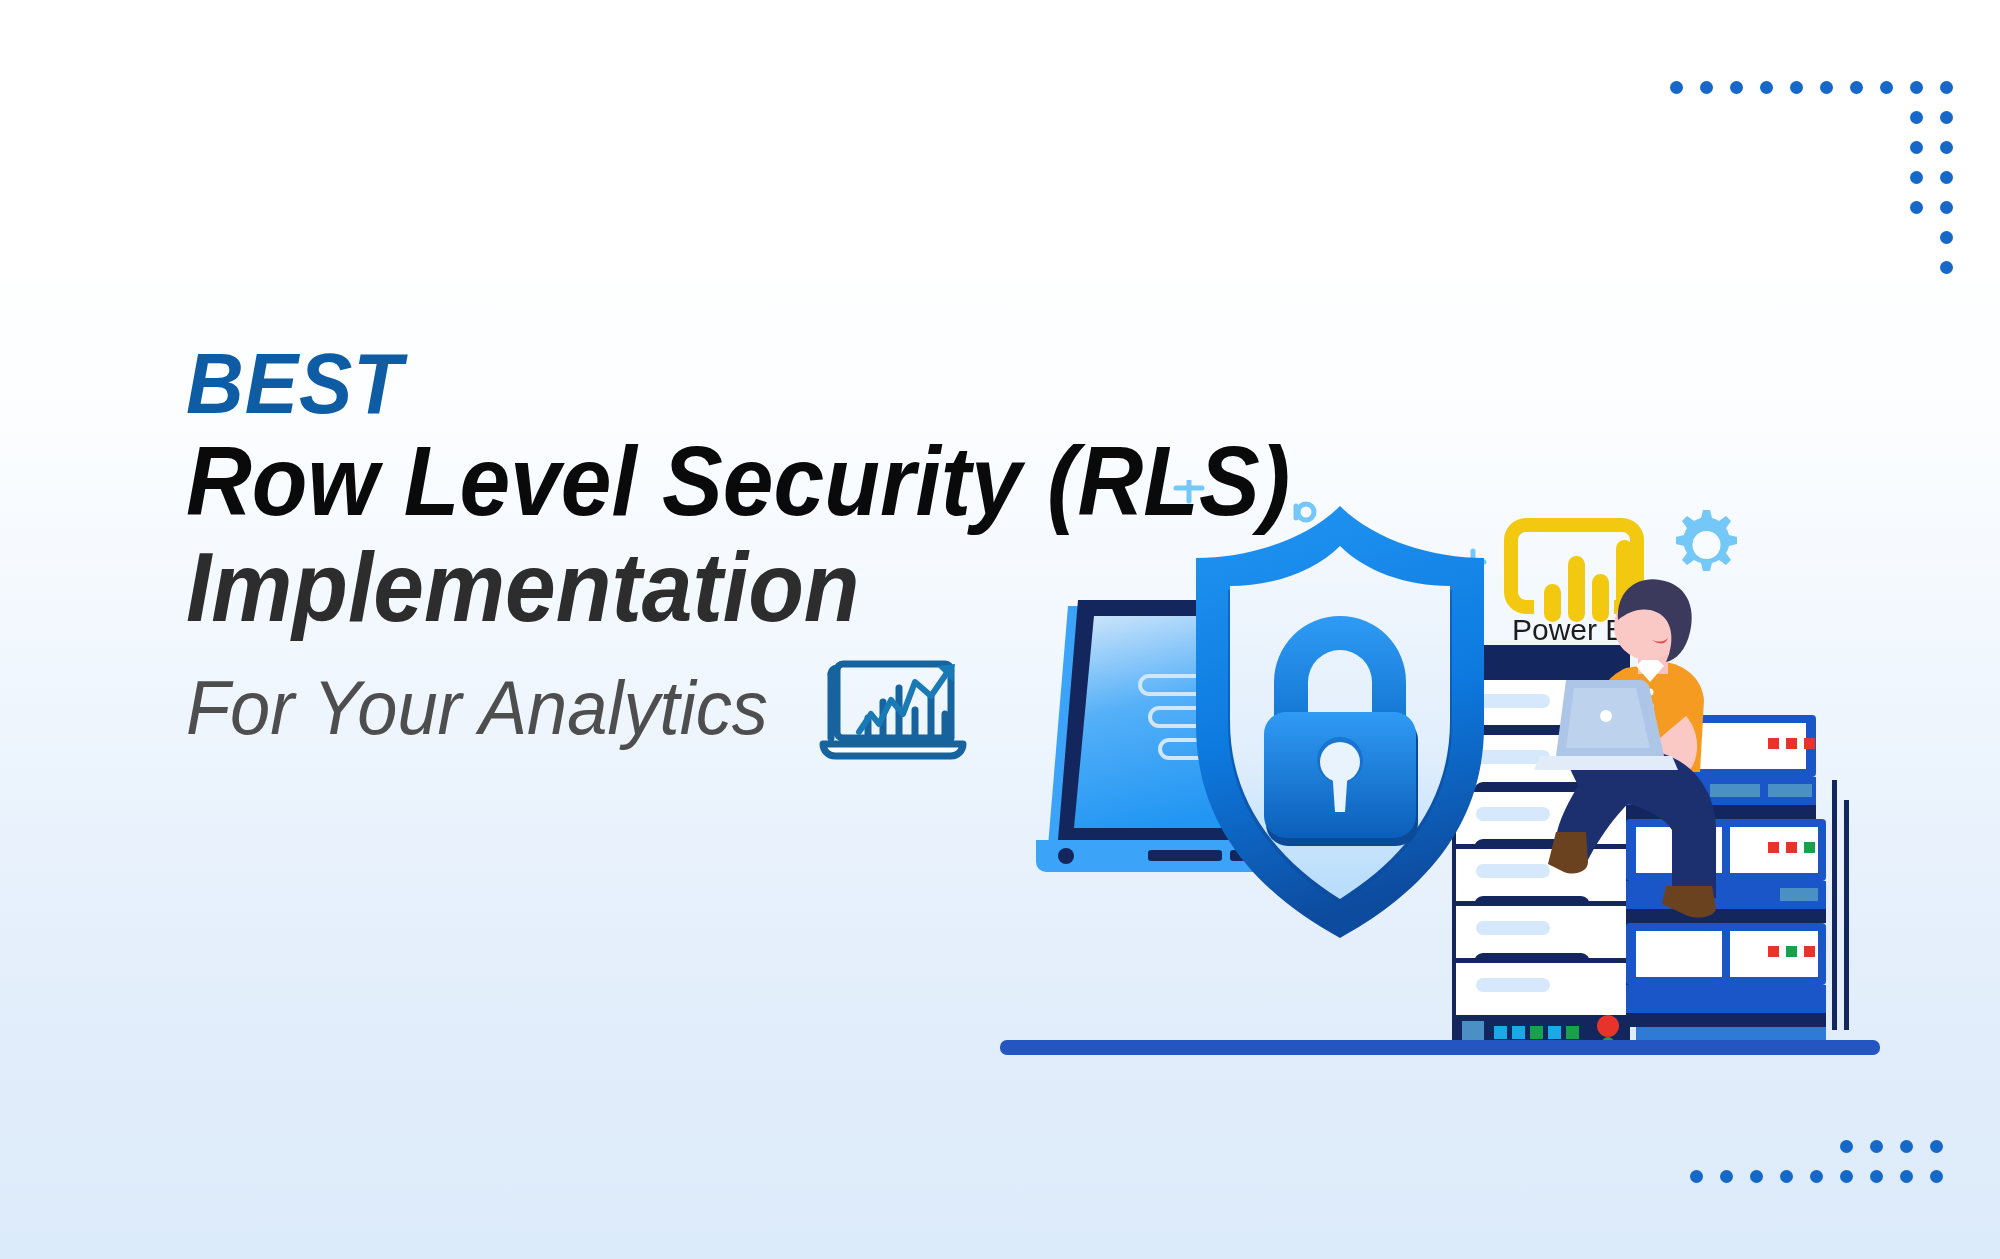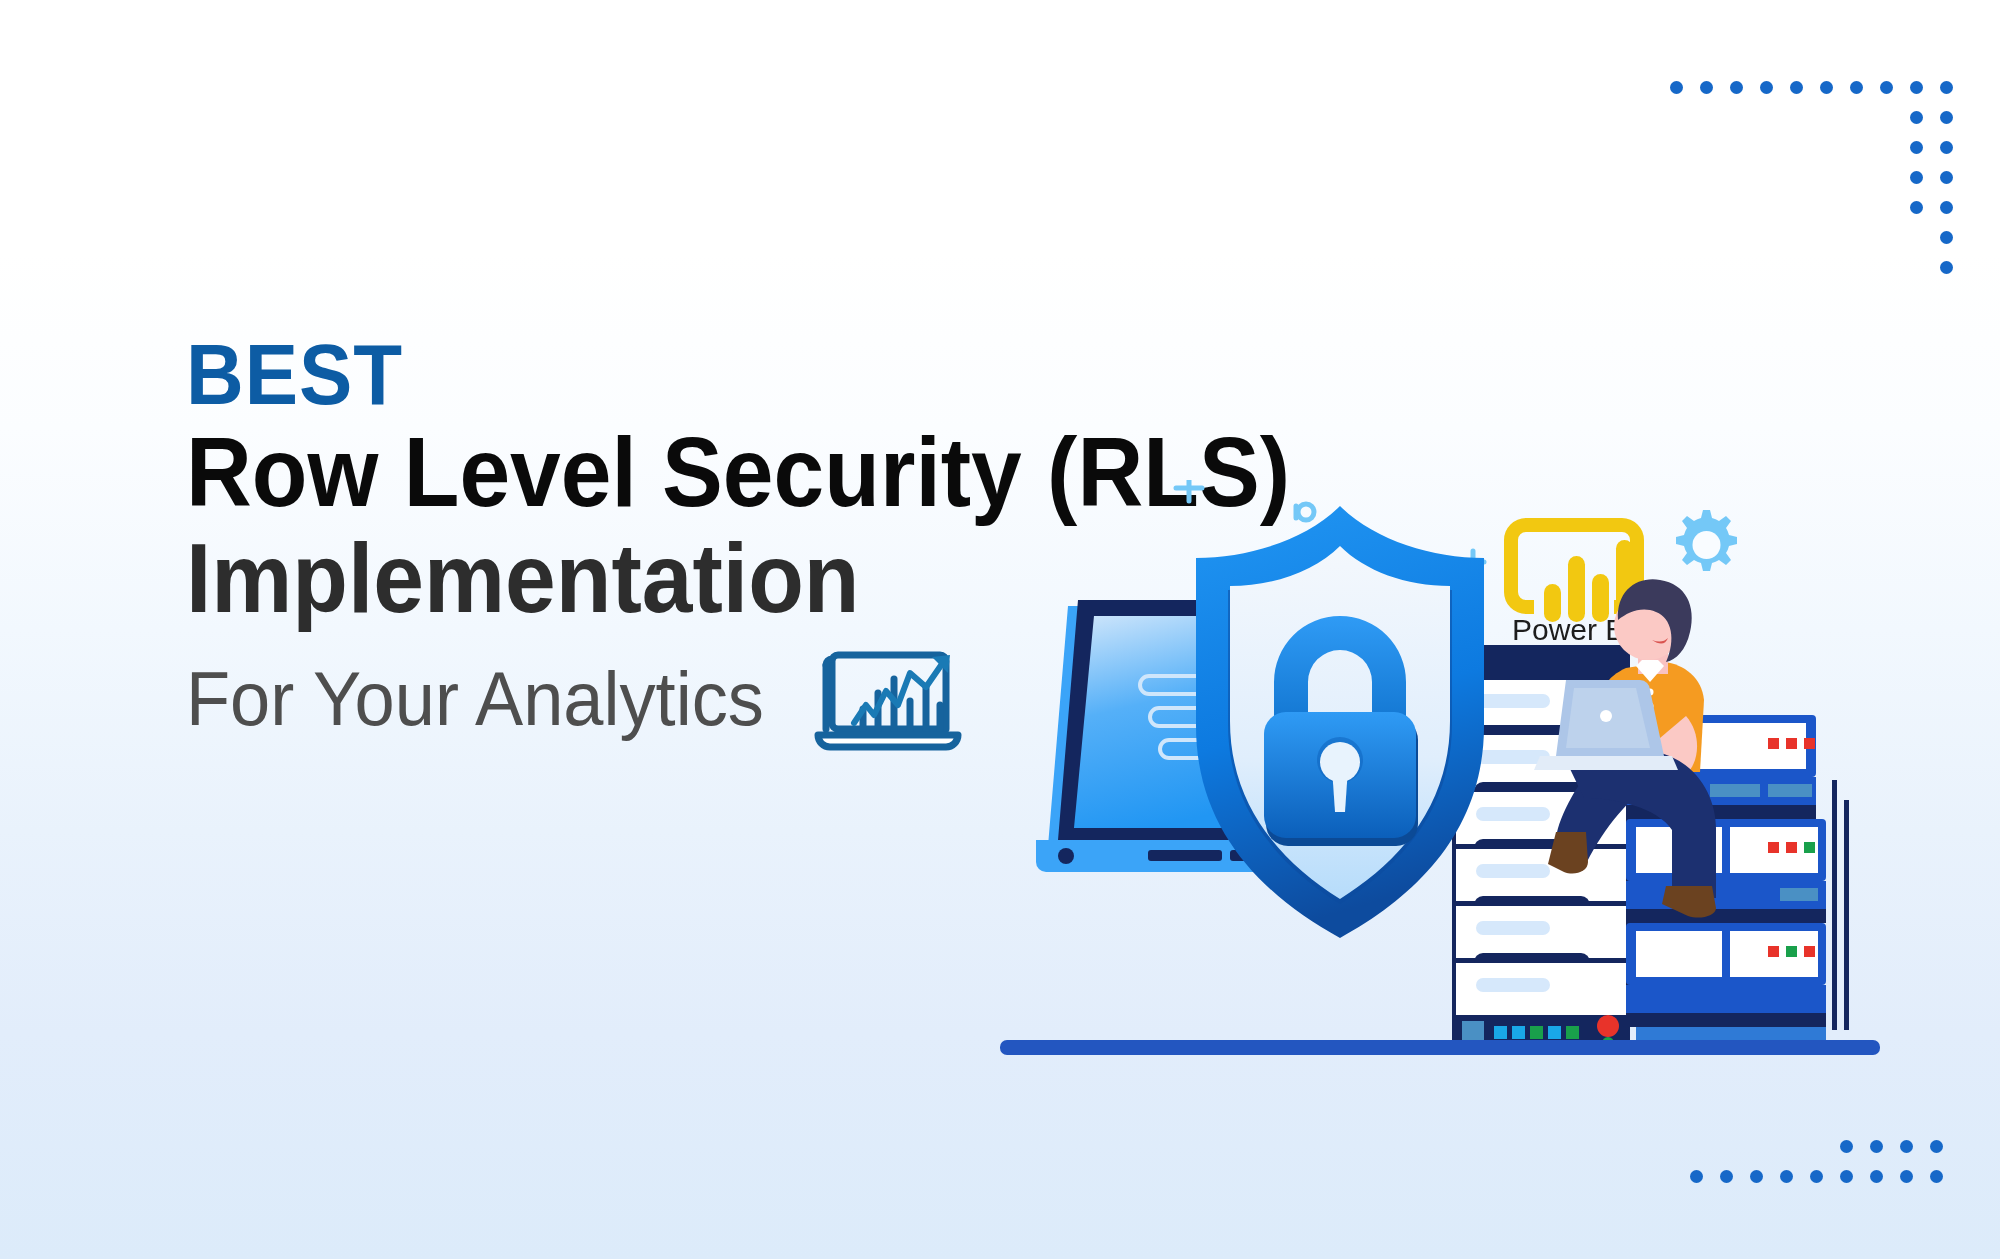--- a/index.html
+++ b/index.html
@@ -16,22 +16,23 @@
   
   .dotgrid { position:absolute; }
   .dot {
     position:absolute; width:13px; height:13px;
     border-radius:50%; background:#1668c8;
   }
 
   
   .headline {
     position:absolute;
-    left:186px; top:335px;
+    left:186px; top:344px;
     width:1180px;
+    font-style:italic;
   }
   .kicker {
     font-size:86px;
     font-weight:bold;
     letter-spacing:1px;
     line-height:0.93;
     color:#0d5ca4;
     font-family:"Liberation Sans", sans-serif;
     transform:scaleX(0.93);
     transform-origin:left center;

